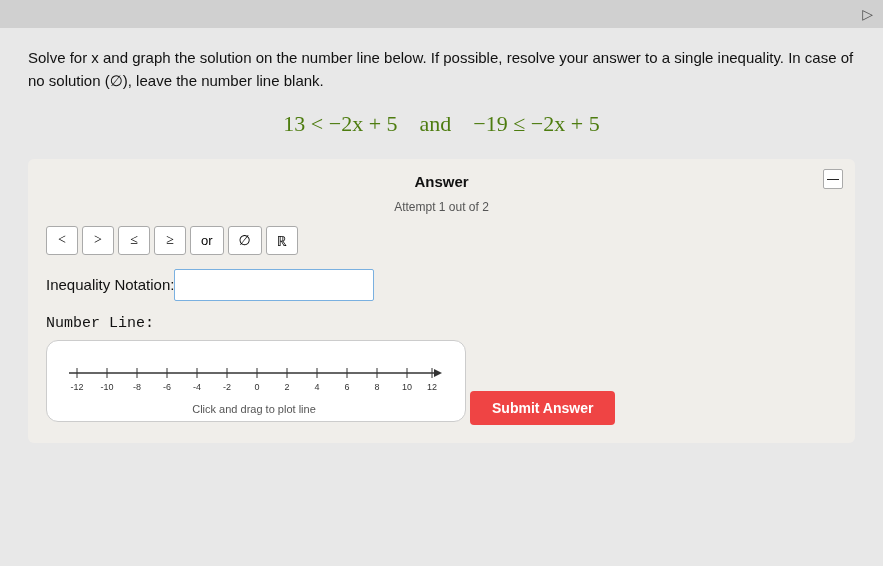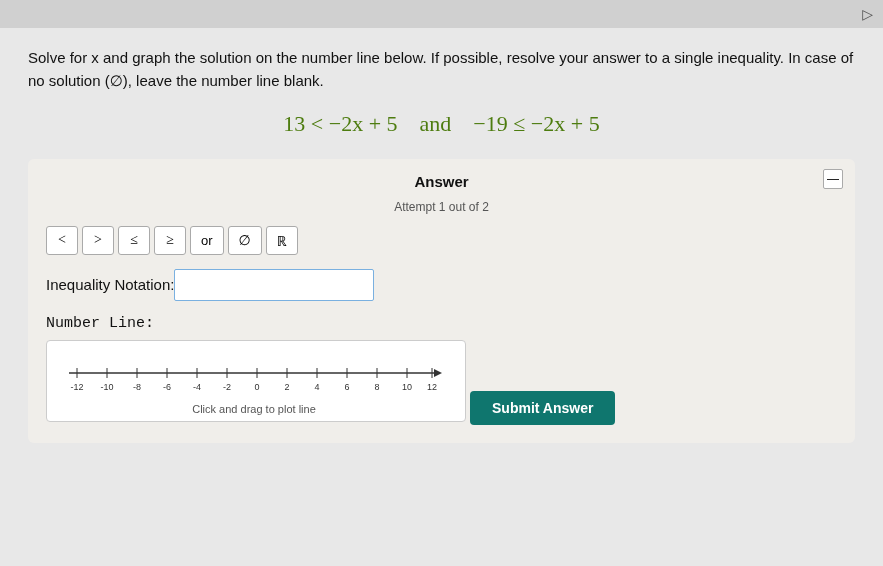--- a/index.html
+++ b/index.html
@@ -127,38 +127,38 @@
     }
     .number-line-label {
       font-family: Liberation Mono, monospace;
       font-size: 15px;
       color: #111;
       margin-bottom: 8px;
     }
     .number-line-container {
       background: white;
       border: 1px solid #ccc;
-      border-radius: 4px;
+      border-radius: 12px;
       padding: 10px 16px 6px 12px;
       display: inline-block;
       width: 420px;
     }
     .number-line-svg-wrap {
       width: 100%;
     }
     .number-line-hint {
       text-align: center;
       font-family: Arial, sans-serif;
       font-size: 11px;
       color: #555;
       margin-top: 4px;
     }
     .submit-btn {
       margin-top: 14px;
-      background: #0f766e;
+      background: #ef4444;
       color: white;
       border: none;
       border-radius: 4px;
       padding: 9px 22px;
       font-size: 14px;
       font-family: Arial, sans-serif;
       font-weight: bold;
       cursor: pointer;
     }
   </style>

